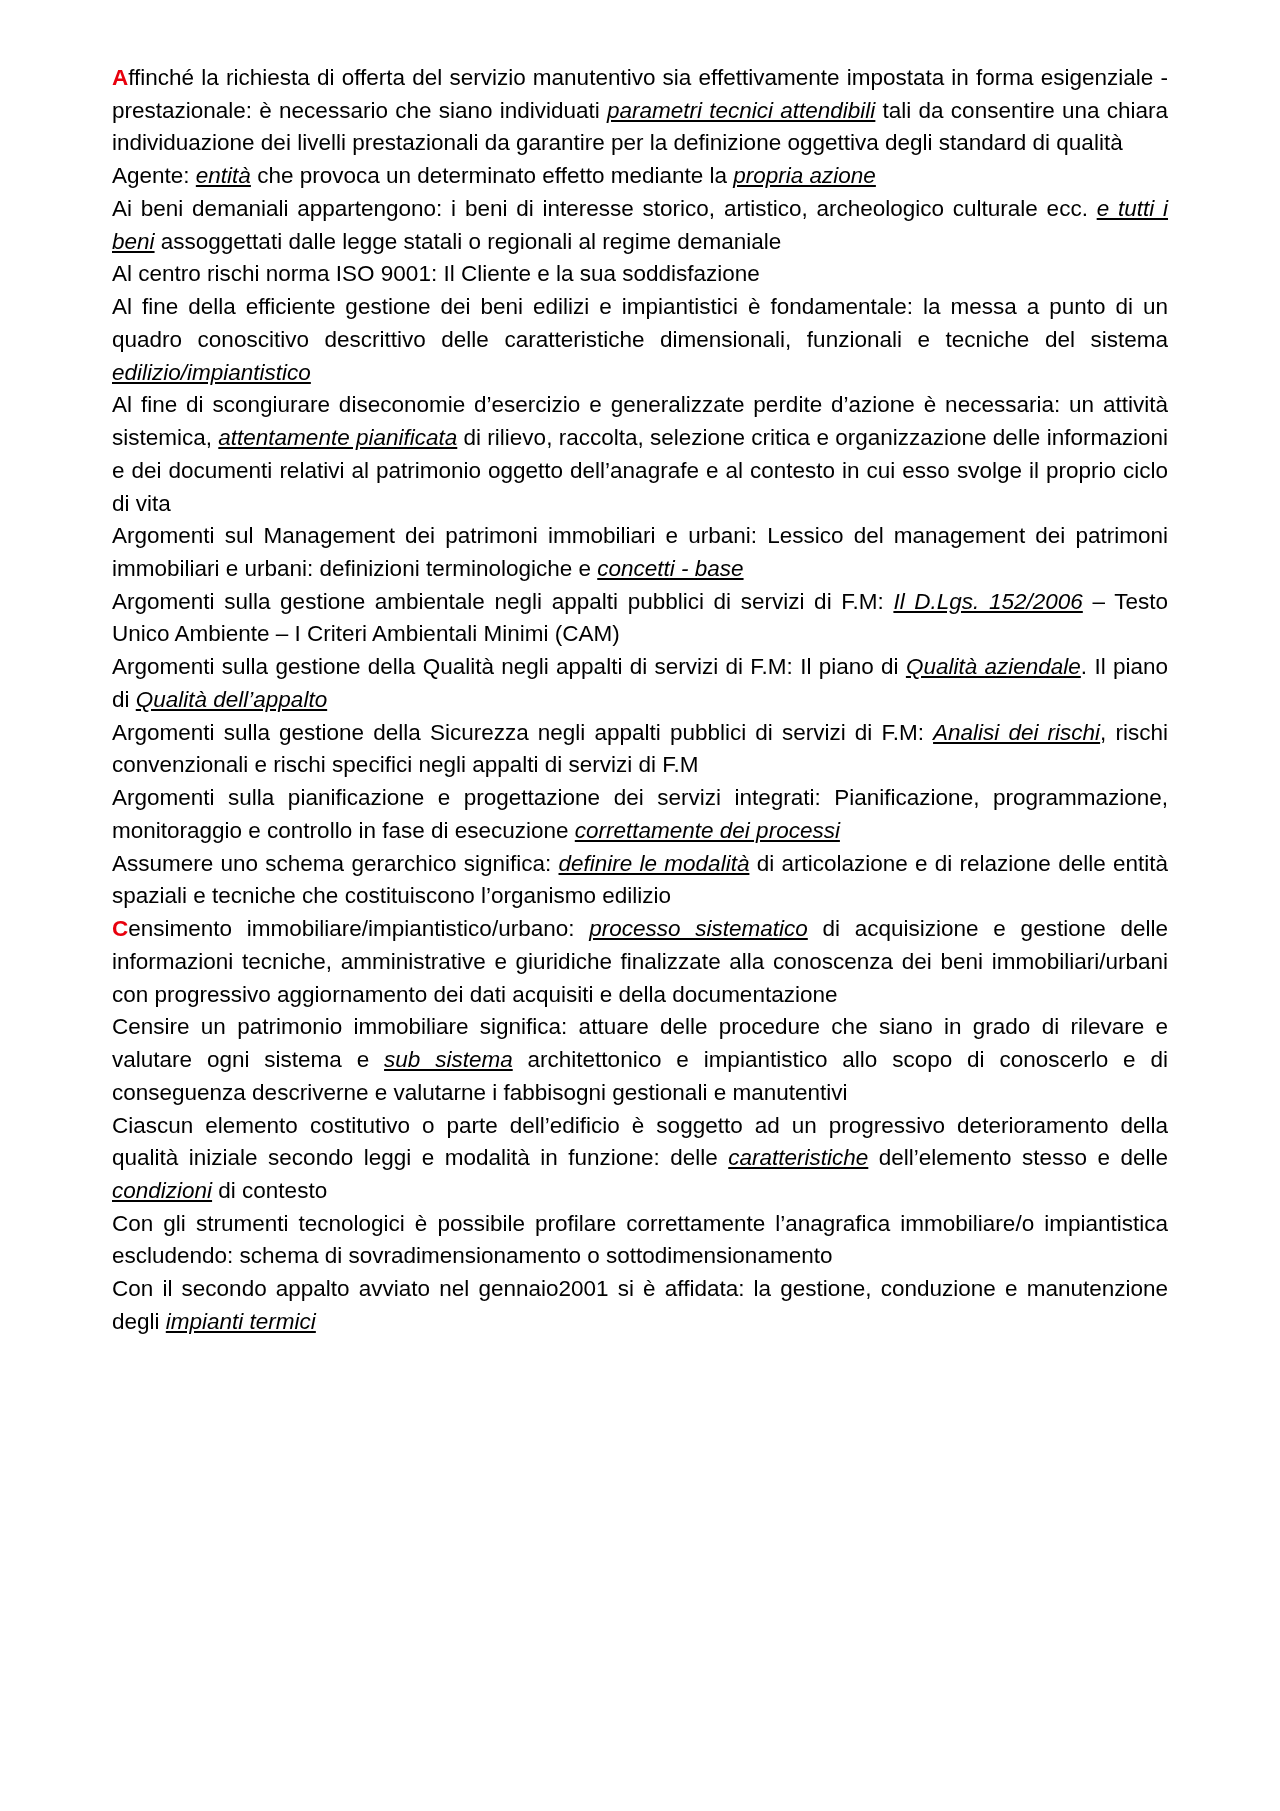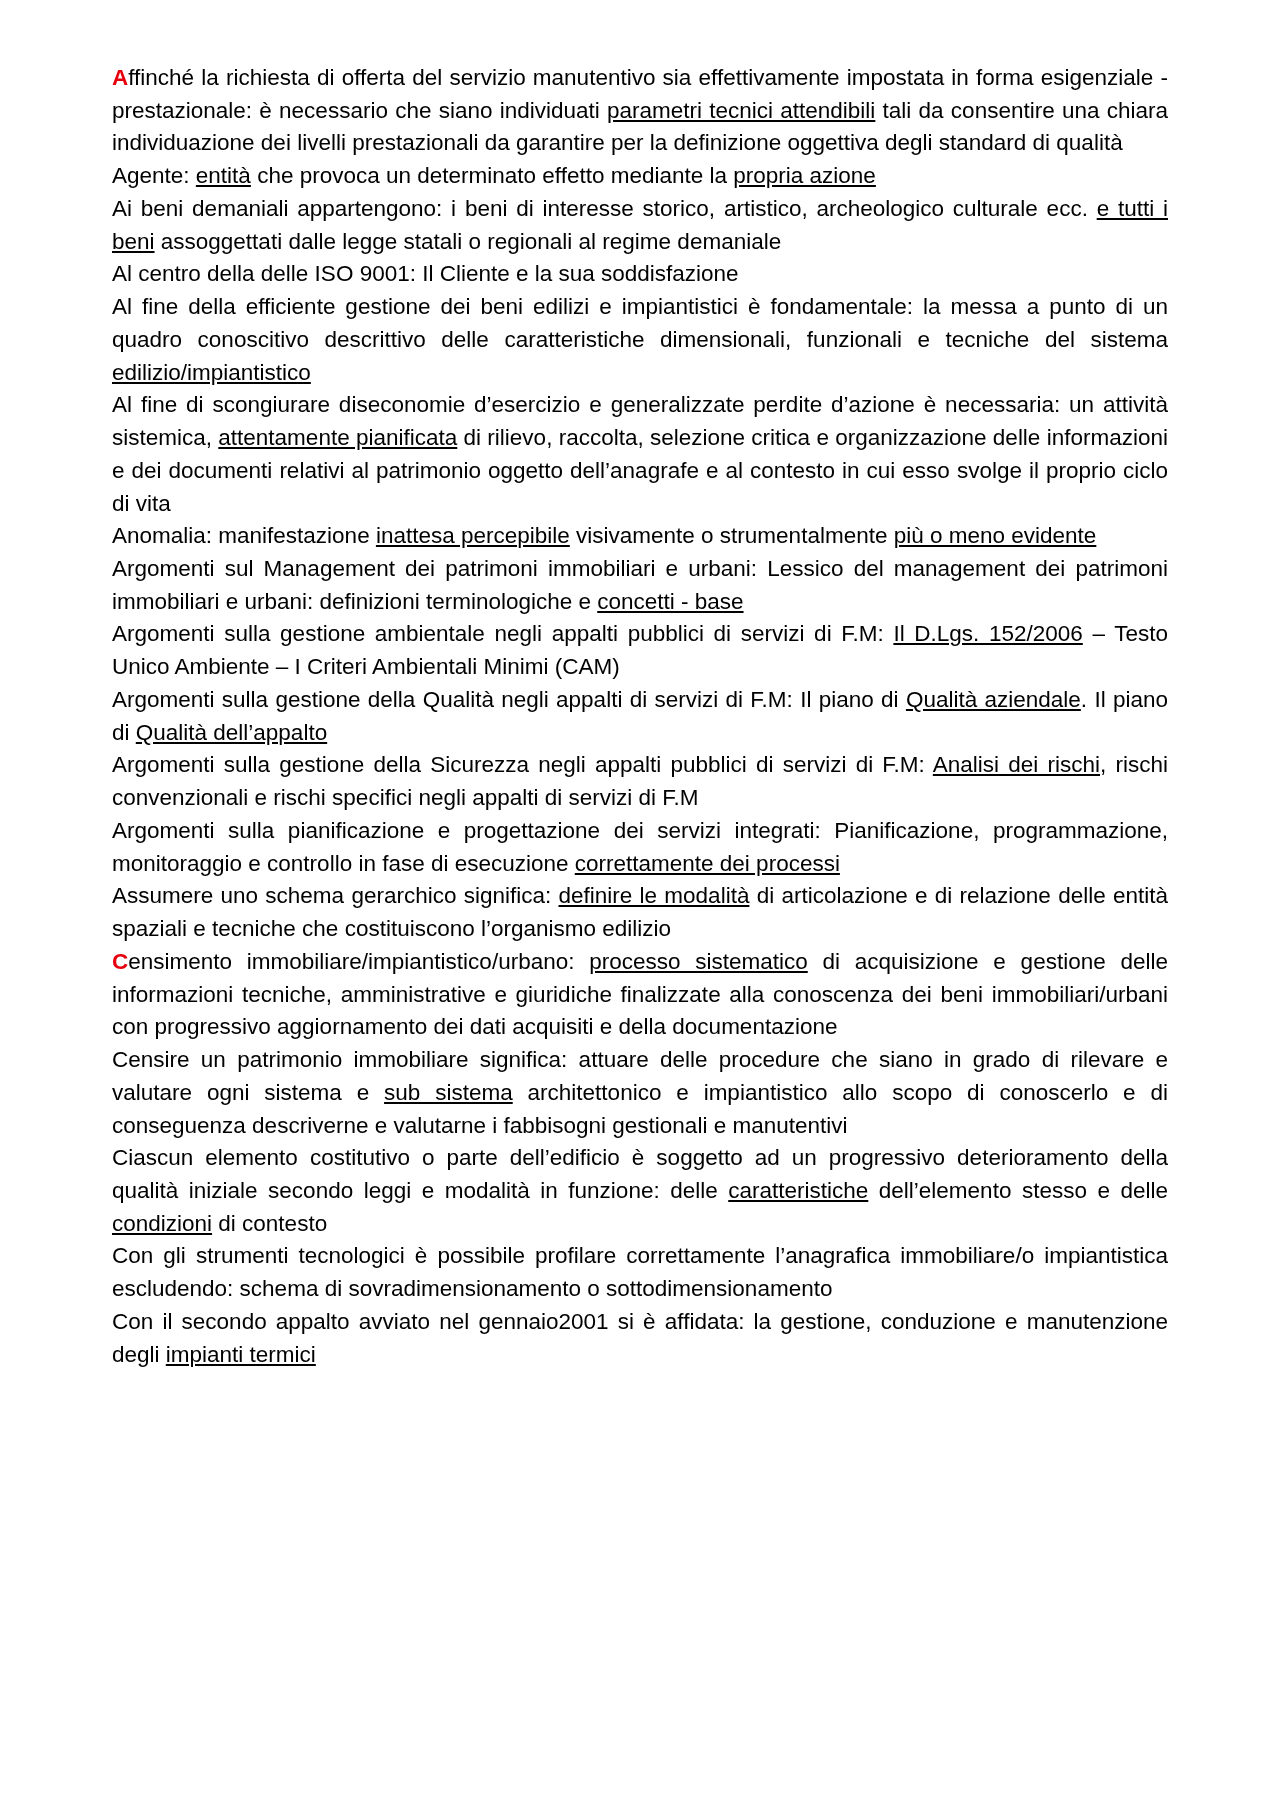--- a/index.html
+++ b/index.html
@@ -31,38 +31,38 @@
     padding: 0;
   }
   .entry + .entry {
     margin-top: 0;
   }
   b, .b {
     font-weight: normal;
   }
   .u {
     text-decoration: underline;
+    font-style: italic;
   }
   .red {
     color: #e8000d;
     font-weight: bold;
   }
 </style>
 </head>
 <body>
 
 <div class="page">
   <div class="doc-body" id="doc-body">
       <p class="entry"><span class="red">A</span><b>ffinché la richiesta di offerta del servizio manutentivo sia effettivamente impostata in forma esigenziale - prestazionale:</b><span class=""> è necessario che siano individuati </span><span class="u">parametri tecnici attendibili</span><span class=""> tali da consentire una chiara individuazione dei livelli prestazionali da garantire per la definizione oggettiva degli standard di qualità</span></p>
       <p class="entry"><b>Agente:</b><span class=""> </span><span class="u">entità</span><span class=""> che provoca un determinato effetto mediante la </span><span class="u">propria azione</span></p>
       <p class="entry"><b>Ai beni demaniali appartengono:</b><span class=""> i beni di interesse storico, artistico, archeologico culturale ecc. </span><span class="u">e tutti i beni</span><span class=""> assoggettati dalle legge statali o regionali al regime demaniale</span></p>
-      <p class="entry"><b>Al centro della delle ISO 9001:</b><span class=""> Il Cliente e la sua soddisfazione</span></p>
+      <p class="entry"><b>Al centro rischi norma ISO 9001:</b><span class=""> Il Cliente e la sua soddisfazione</span></p>
       <p class="entry"><b>Al fine della efficiente gestione dei beni edilizi e impiantistici è fondamentale:</b><span class=""> la messa a punto di un quadro conoscitivo descrittivo delle caratteristiche dimensionali, funzionali e tecniche del sistema </span><span class="u">edilizio/impiantistico</span></p>
       <p class="entry"><b>Al fine di scongiurare diseconomie d’esercizio e generalizzate perdite d’azione è necessaria:</b><span class=""> un attività sistemica, </span><span class="u">attentamente pianificata</span><span class=""> di rilievo, raccolta, selezione critica e organizzazione delle informazioni e dei documenti relativi al patrimonio oggetto dell’anagrafe e al contesto in cui esso svolge il proprio ciclo di vita</span></p>
-      <p class="entry"><b>Anomalia:</b><span class=""> manifestazione </span><span class="u">inattesa percepibile</span><span class=""> visivamente o strumentalmente </span><span class="u">più o meno evidente</span></p>
       <p class="entry"><b>Argomenti sul Management dei patrimoni immobiliari e urbani:</b><span class=""> Lessico del management dei patrimoni immobiliari e urbani: definizioni terminologiche e </span><span class="u">concetti - base</span></p>
       <p class="entry"><b>Argomenti sulla gestione ambientale negli appalti pubblici di servizi di F.M:</b><span class=""> </span><span class="u">Il D.Lgs. 152/2006</span><span class=""> – Testo Unico Ambiente – I Criteri Ambientali Minimi (CAM)</span></p>
       <p class="entry"><b>Argomenti sulla gestione della Qualità negli appalti di servizi di F.M:</b><span class=""> Il piano di </span><span class="u">Qualità aziendale</span><span class="">. Il piano di </span><span class="u">Qualità dell’appalto</span></p>
       <p class="entry"><b>Argomenti sulla gestione della Sicurezza negli appalti pubblici di servizi di F.M:</b><span class=""> </span><span class="u">Analisi dei rischi</span><span class="">, rischi convenzionali e rischi specifici negli appalti di servizi di F.M</span></p>
       <p class="entry"><b>Argomenti sulla pianificazione e progettazione dei servizi integrati:</b><span class=""> Pianificazione, programmazione, monitoraggio e controllo in fase di esecuzione </span><span class="u">correttamente dei processi</span></p>
       <p class="entry"><b>Assumere uno schema gerarchico significa:</b><span class=""> </span><span class="u">definire le modalità</span><span class=""> di articolazione e di relazione delle entità spaziali e tecniche che costituiscono l’organismo edilizio</span></p>
       <p class="entry"><span class="red">C</span><b>ensimento immobiliare/impiantistico/urbano:</b><span class=""> </span><span class="u">processo sistematico</span><span class=""> di acquisizione e gestione delle informazioni tecniche, amministrative e giuridiche finalizzate alla conoscenza dei beni immobiliari/urbani con progressivo aggiornamento dei dati acquisiti e della documentazione</span></p>
       <p class="entry"><b>Censire un patrimonio immobiliare significa:</b><span class=""> attuare delle procedure che siano in grado di rilevare e valutare ogni sistema e </span><span class="u">sub sistema</span><span class=""> architettonico e impiantistico allo scopo di conoscerlo e di conseguenza descriverne e valutarne i fabbisogni gestionali e manutentivi</span></p>
       <p class="entry"><b>Ciascun elemento costitutivo o parte dell’edificio è soggetto ad un progressivo deterioramento della qualità iniziale secondo leggi e modalità in funzione:</b><span class=""> delle </span><span class="u">caratteristiche</span><span class=""> dell’elemento stesso e delle </span><span class="u">condizioni</span><span class=""> di contesto</span></p>
       <p class="entry"><b>Con gli strumenti tecnologici è possibile profilare correttamente l’anagrafica immobiliare/o impiantistica escludendo:</b><span class=""> schema di sovradimensionamento o sottodimensionamento</span></p>

